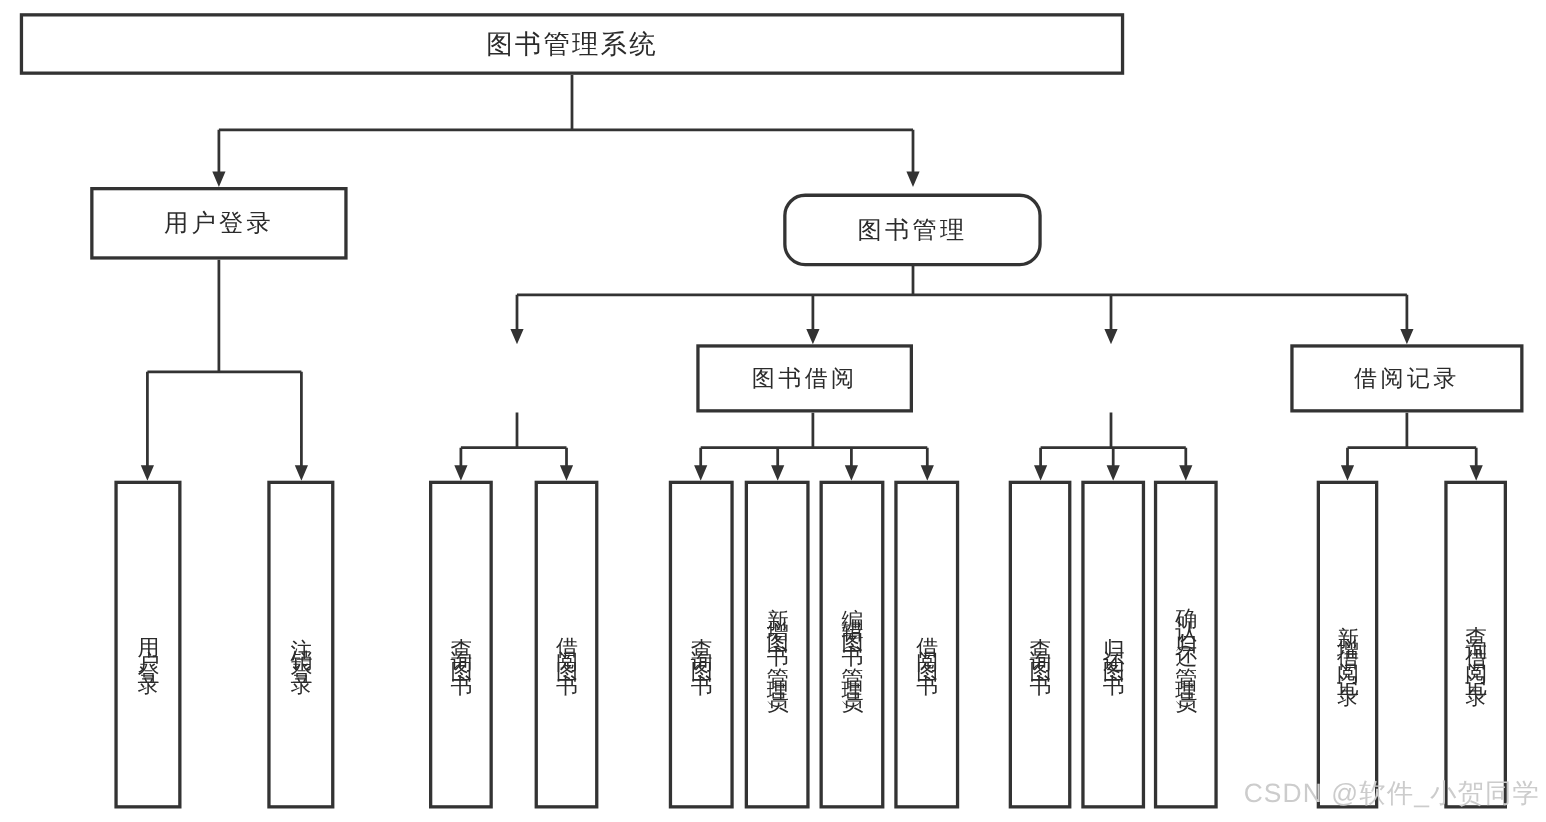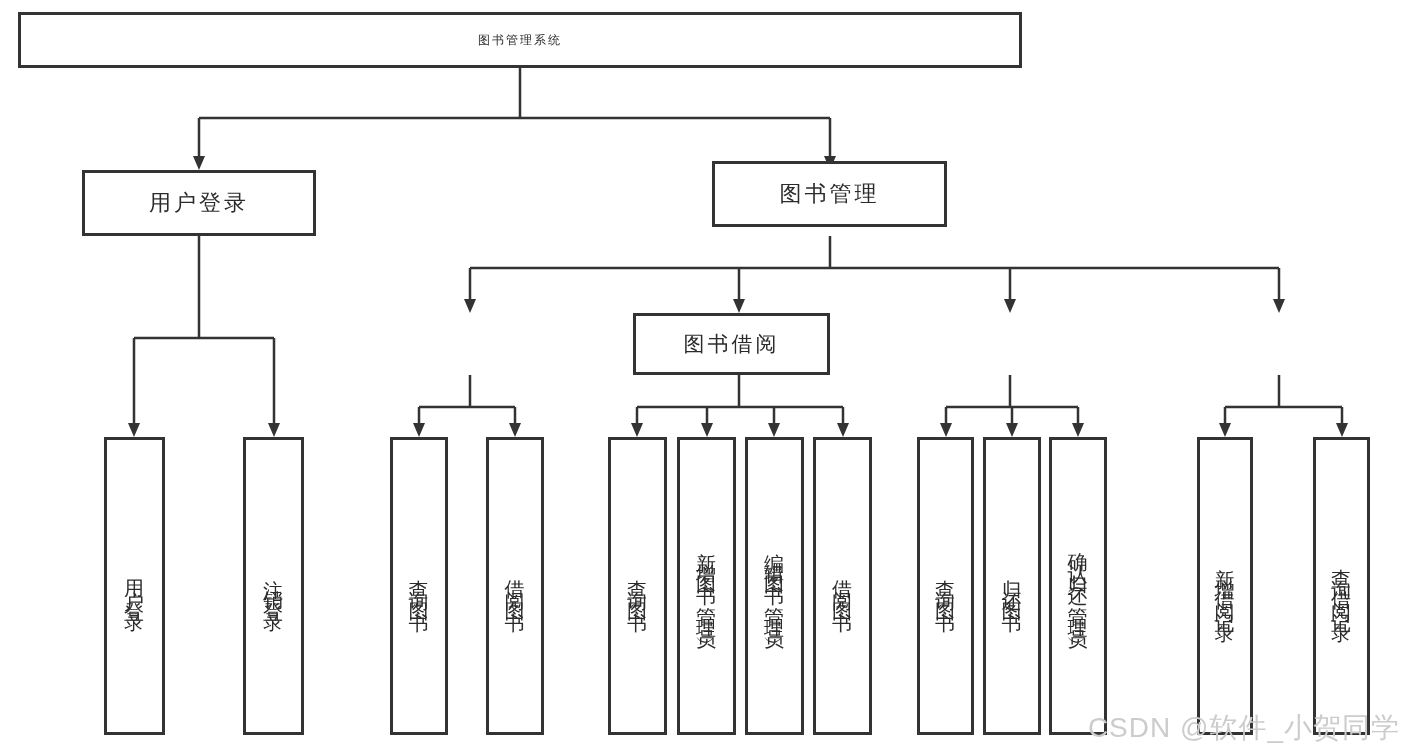--- a/index.html
+++ b/index.html
@@ -27,35 +27,35 @@
   .box {
     position: absolute;
     box-sizing: border-box;
     border: 3px solid var(--line);
     background: var(--background);
     display: flex;
     align-items: center;
     justify-content: center;
     text-align: center;
   }
-  .h-root { font-size: 12px; letter-spacing: 2px; }
+  .h-root { font-size: 24px; letter-spacing: 2px; }
   .h-l1   { font-size: 22px; letter-spacing: 3px; }
   .h-l2   { font-size: 21px; letter-spacing: 3px; }
   .v {
     writing-mode: vertical-rl;
     text-orientation: mixed;
     font-size: 20px;
     letter-spacing: 11px;
     line-height: 1;
   }
   .watermark {
     position: absolute;
     right: 5px;
-    bottom: 0;
-    font-size: 28px;
+    bottom: 10px;
+    font-size: 24px;
     letter-spacing: 1px;
     color: var(--watermark);
     z-index: 5;
     white-space: nowrap;
   }
 </style>
 </head>
 <body>
 
 <div class="stage">
@@ -75,23 +75,24 @@
       M128 423 H140 L134 437 Z M268 423 H280 L274 437 Z
       M413 423 H425 L419 437 Z M509 423 H521 L515 437 Z
       M631 423 H643 L637 437 Z M701 423 H713 L707 437 Z M768 423 H780 L774 437 Z M837 423 H849 L843 437 Z
       M940 423 H952 L946 437 Z M1006 423 H1018 L1012 437 Z M1072 423 H1084 L1078 437 Z
       M1219 423 H1231 L1225 437 Z M1336 423 H1348 L1342 437 Z"></path>
   </svg>
 
   <div class="box h-root" style="left:18px; top:12px; width:1004px; height:56px;">图书管理系统</div>
 
   <div class="box h-l1" style="left:82px; top:170px; width:234px; height:66px;">用户登录</div>
-  <div class="box h-l1" style="left:712px; top:161px; width:235px; height:66px;">图书管理</div>
+  <div class="box h-l1" style="left:712px; top:176px; width:235px; height:66px;border-radius:20px;">图书管理</div>
 
   <div class="box h-l2" style="left:633px; top:313px; width:197px; height:62px;">图书借阅</div>
+  <div class="box h-l2" style="left:1173px; top:313px; width:212px; height:62px;">借阅记录</div>
 
   <div class="box v" style="left:104px; top:437px; width:61px; height:298px;">用户登录</div>
   <div class="box v" style="left:243px; top:437px; width:61px; height:298px;">注销登录</div>
 
   <div class="box v" style="left:390px; top:437px; width:58px; height:298px;">查询图书</div>
   <div class="box v" style="left:486px; top:437px; width:58px; height:298px;">借阅图书</div>
 
   <div class="box v" style="left:608px; top:437px; width:59px; height:298px;">查询图书</div>
   <div class="box v" style="left:677px; top:437px; width:59px; height:298px;">新增图书（管理员）</div>
   <div class="box v" style="left:745px; top:437px; width:59px; height:298px;">编辑图书（管理员）</div>

